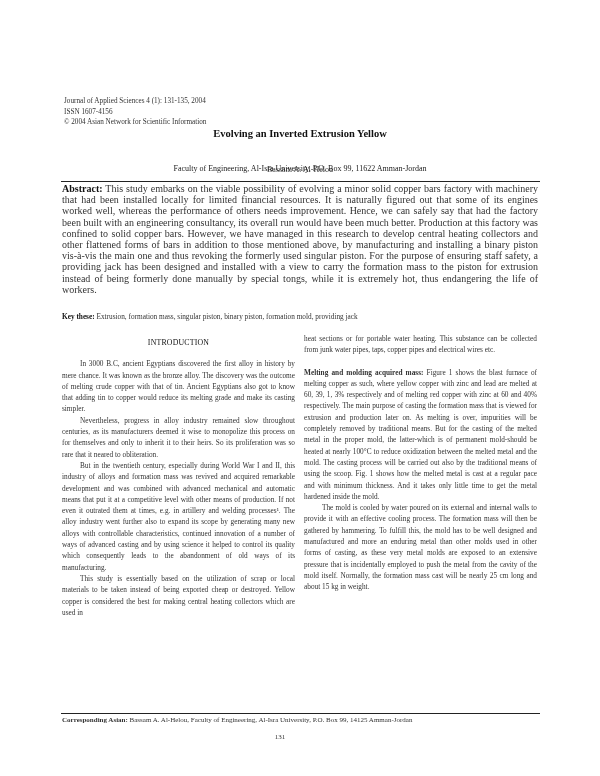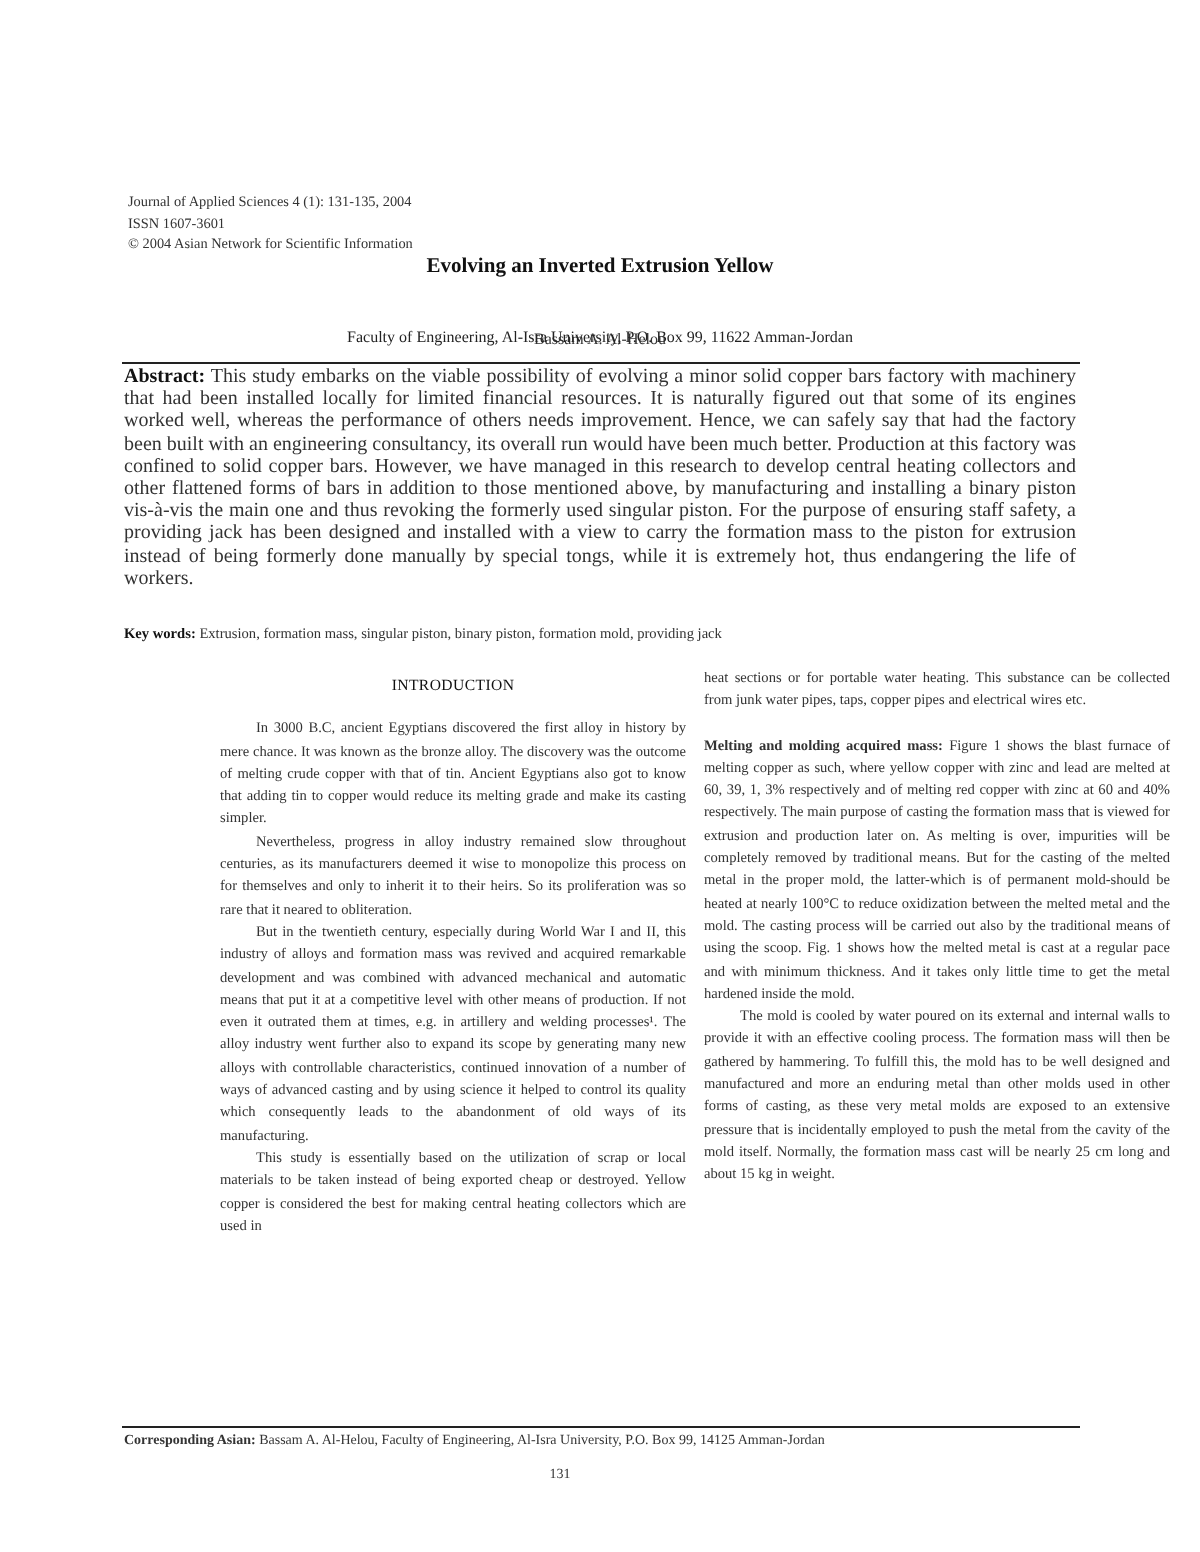--- a/index.html
+++ b/index.html
@@ -11,55 +11,55 @@
   .title { position:absolute; left:0; width:600px; top:128px; text-align:center;
            font-weight:bold; font-size:10.5px; color:#111; }
   .author { position:absolute; left:0; width:600px; top:165px; text-align:center; font-size:8px; color:#333; }
   .affil { position:absolute; left:0; width:600px; top:164px; text-align:center; font-size:8px; color:#222; }
   .rule-top { position:absolute; left:61px; top:181px; width:479px; height:1px; background:#222; }
   .abstract { position:absolute; left:62px; top:183px; width:476px; font-size:10px; line-height:11.2px;
               text-align:justify; color:#333; }
   .abstract b, .keywords b { color:#111; }
   .keywords { position:absolute; left:62px; top:312px; width:476px; font-size:7.3px; color:#333; }
   .col { position:absolute; top:337px; width:233px; font-size:7.3px; line-height:11.3px;
-         text-align:justify; color:#333;margin-left:48px; }
+         text-align:justify; color:#333; }
   .col-left { left:62px; }
   .col-right { left:304px; top:333px; }
   .sec-head { text-align:center; font-size:7.8px; margin:0 0 10px 0; color:#111; letter-spacing:0.2px; }
   .para { text-indent:18px; margin:0; }
   .para.noindent { text-indent:0; }
   .gap { height:11px; }
   .rule-bottom { position:absolute; left:61px; top:713px; width:479px; height:1px; background:#222; }
   .footnote { position:absolute; left:62px; top:716px; width:480px; font-size:7px; color:#333; white-space:nowrap; }
   .pageno { position:absolute; left:0; width:560px; top:733px; text-align:center; font-size:7px; color:#333; }
 </style>
 </head>
 <body>
 
 <div class="page">
 
   <div class="header">
     <div>Journal of Applied Sciences 4 (1): 131-135, 2004</div>
-    <div>ISSN 1607-3601</div>
+    <div>ISSN 1607-4156</div>
     <div>© 2004 Asian Network for Scientific Information</div>
   </div>
 
   <div class="title">Evolving an Inverted Extrusion Yellow</div>
   <div class="author">Bassam A. Al-Helou</div>
   <div class="affil">Faculty of Engineering, Al-Isra University, P.O. Box 99, 11622 Amman-Jordan</div>
 
   <div class="rule-top"></div>
 
   <div class="abstract">
     <b>Abstract:</b>
     <span>This study embarks on the viable possibility of evolving a minor solid copper bars factory with machinery that had been installed locally for limited financial resources. It is naturally figured out that some of its engines worked well, whereas the performance of others needs improvement. Hence, we can safely say that had the factory been built with an engineering consultancy, its overall run would have been much better. Production at this factory was confined to solid copper bars. However, we have managed in this research to develop central heating collectors and other flattened forms of bars in addition to those mentioned above, by manufacturing and installing a binary piston vis-à-vis the main one and thus revoking the formerly used singular piston. For the purpose of ensuring staff safety, a providing jack has been designed and installed with a view to carry the formation mass to the piston for extrusion instead of being formerly done manually by special tongs, while it is extremely hot, thus endangering the life of workers.</span>
   </div>
 
   <div class="keywords">
-    <b>Key words:</b>
+    <b>Key these:</b>
     <span>Extrusion, formation mass, singular piston, binary piston, formation mold, providing jack</span>
   </div>
 
   <div class="col col-left">
     <div class="sec-head">INTRODUCTION</div>
     <p class="para">In 3000 B.C, ancient Egyptians discovered the first alloy in history by mere chance. It was known as the bronze alloy. The discovery was the outcome of melting crude copper with that of tin. Ancient Egyptians also got to know that adding tin to copper would reduce its melting grade and make its casting simpler.</p>
     <p class="para">Nevertheless, progress in alloy industry remained slow throughout centuries, as its manufacturers deemed it wise to monopolize this process on for themselves and only to inherit it to their heirs. So its proliferation was so rare that it neared to obliteration.</p>
     <p class="para">But in the twentieth century, especially during World War I and II, this industry of alloys and formation mass was revived and acquired remarkable development and was combined with advanced mechanical and automatic means that put it at a competitive level with other means of production. If not even it outrated them at times, e.g. in artillery and welding processes¹. The alloy industry went further also to expand its scope by generating many new alloys with controllable characteristics, continued innovation of a number of ways of advanced casting and by using science it helped to control its quality which consequently leads to the abandonment of old ways of its manufacturing.</p>
     <p class="para">This study is essentially based on the utilization of scrap or local materials to be taken instead of being exported cheap or destroyed. Yellow copper is considered the best for making central heating collectors which are used in</p>
   </div>

